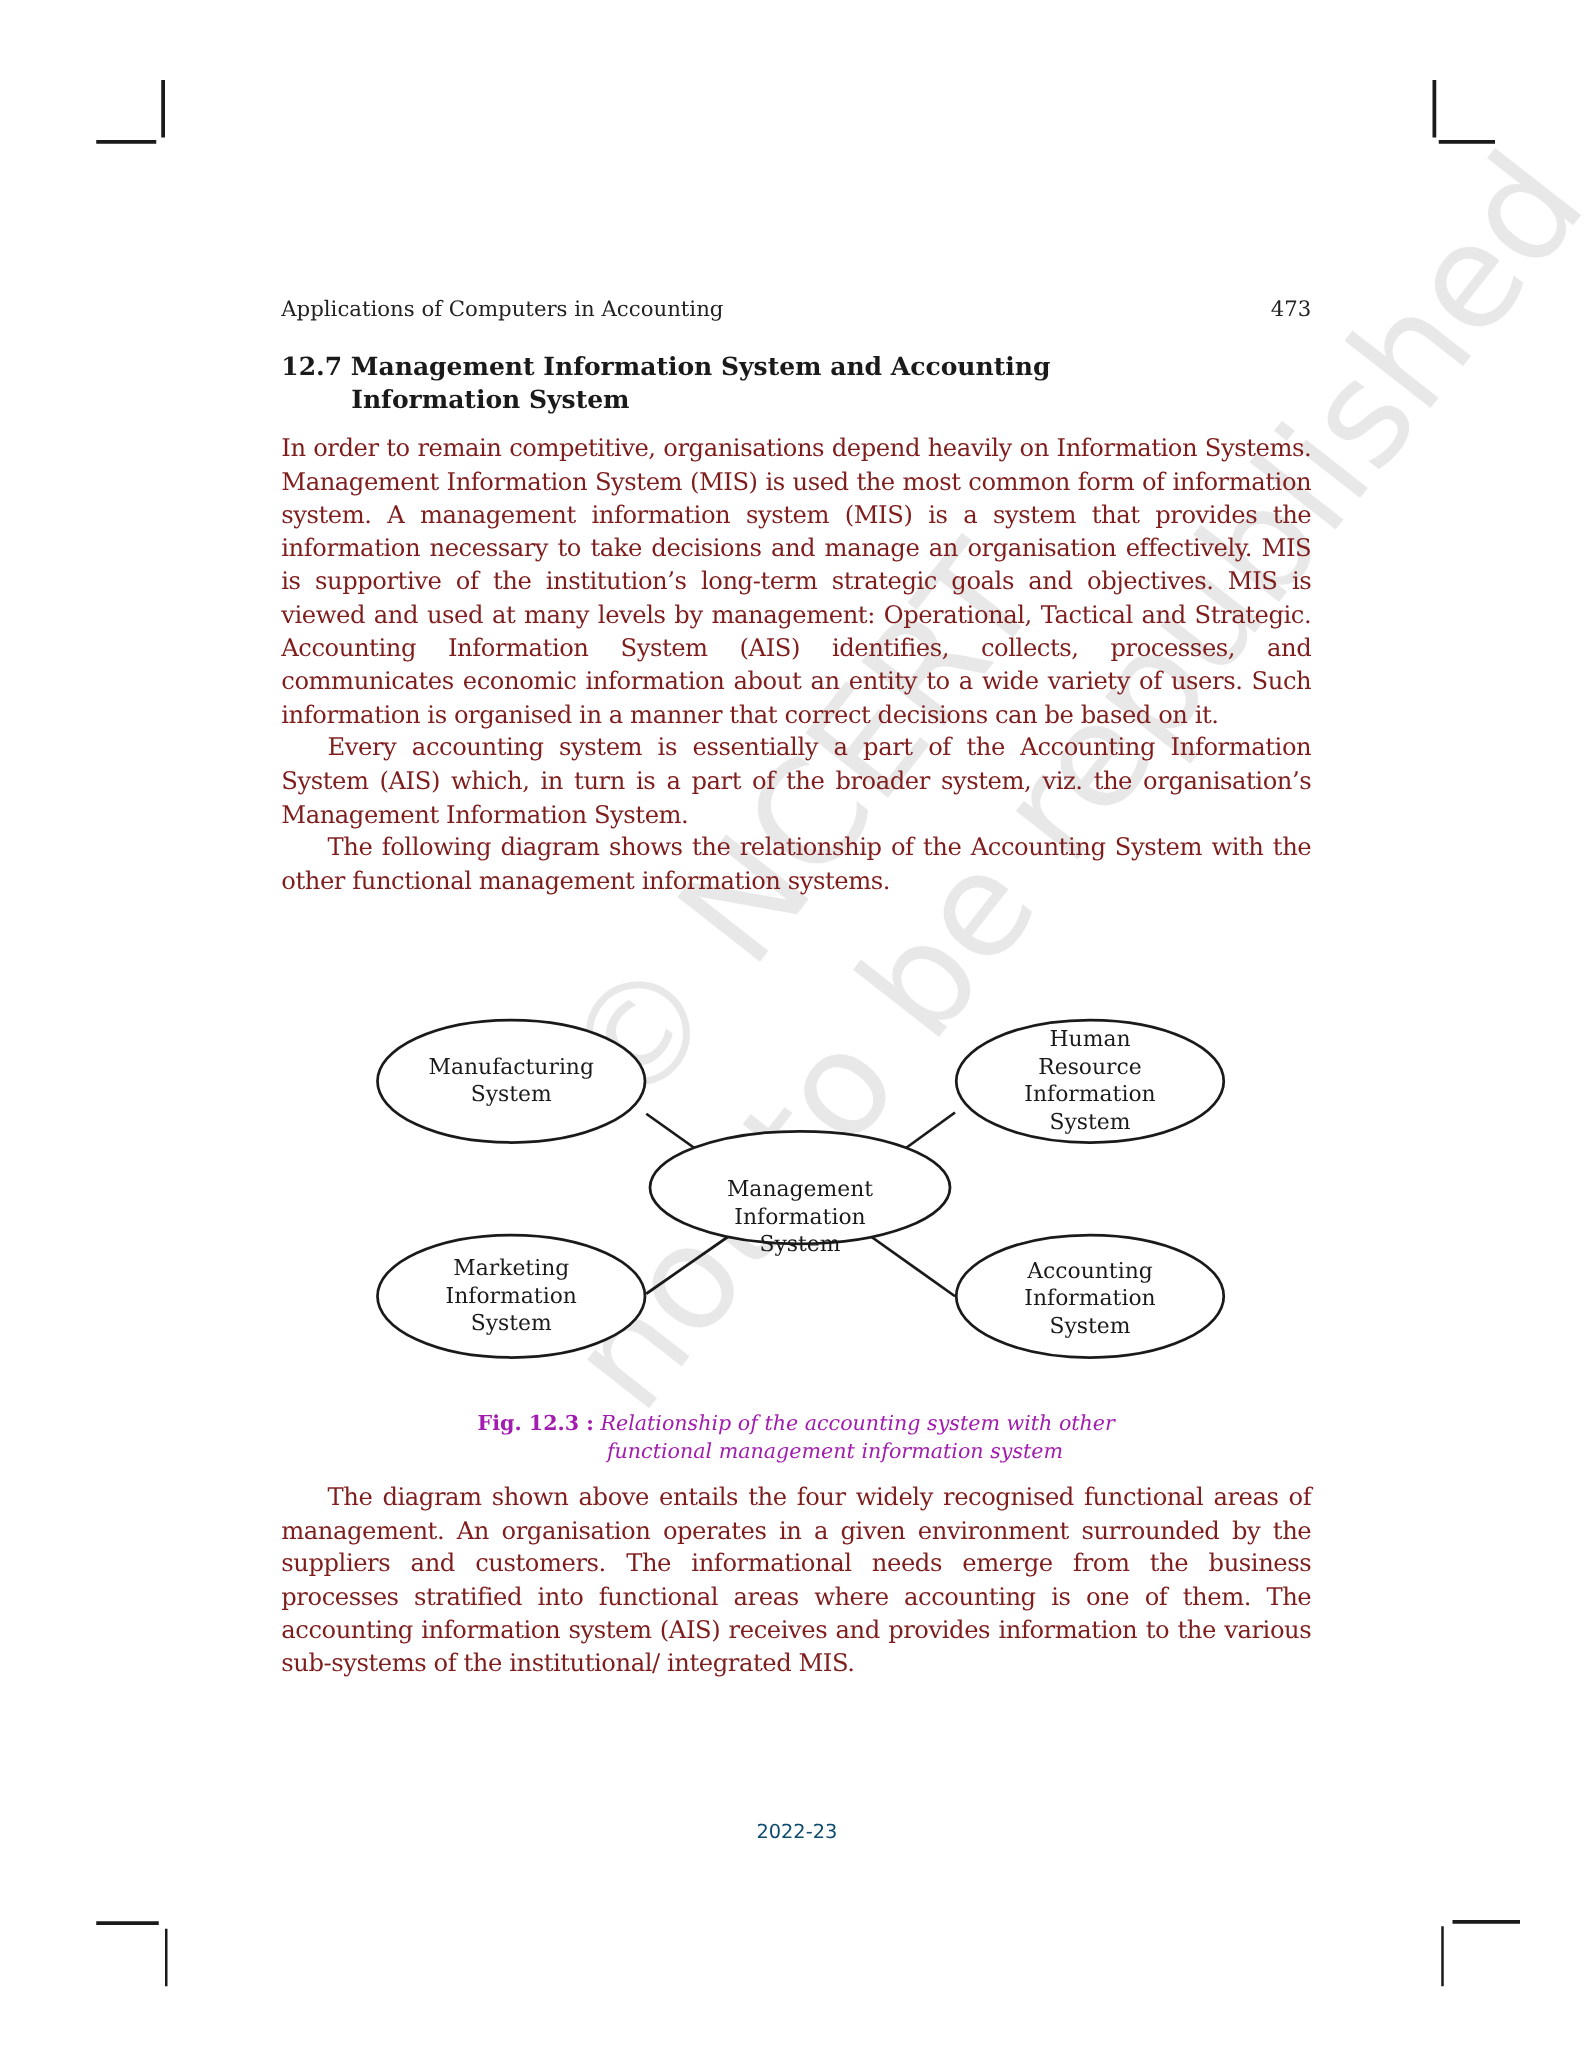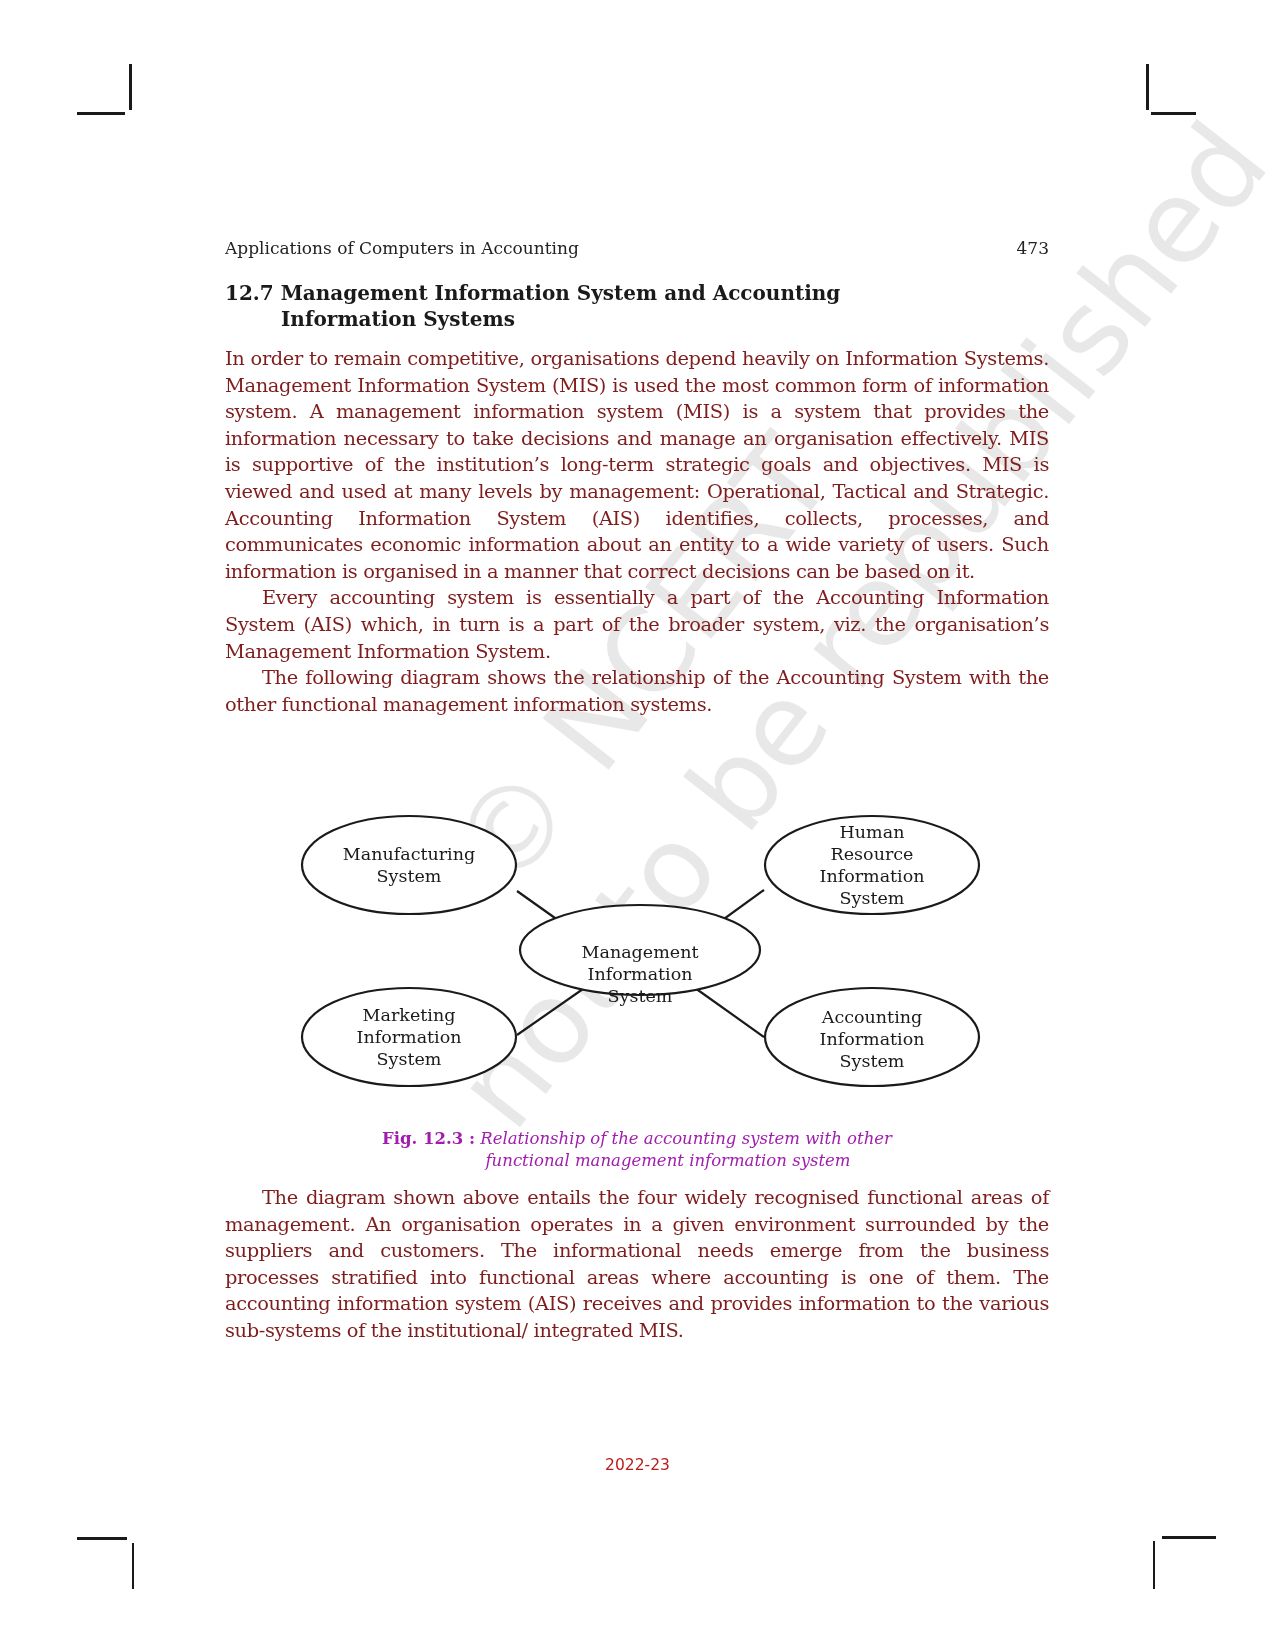--- a/index.html
+++ b/index.html
@@ -35,21 +35,21 @@
     .node-label span { display: block; }
     .caption {
       position: absolute; left: 225px; top: 1128px; width: 824px;
       font-family: "DejaVu Serif", serif; font-size: 16.5px; line-height: 22px;
       text-align: center; color: #a21caf;
     }
     .caption b { font-weight: bold; font-style: normal; }
     .caption i { font-style: italic; }
     .footer {
       position: absolute; left: 0; width: 1275px; top: 1456px; text-align: center;
-      font-family: "DejaVu Sans", sans-serif; font-size: 15.5px; color: #b91c1c;
+      font-family: "DejaVu Sans", sans-serif; font-size: 15.5px; color: #0c4a6e;
     }
     .watermark {
       position: absolute; left: 250px; top: 560px; width: 900px;
       font-family: "DejaVu Sans", sans-serif; font-size: 115px; line-height: 150px;
       color: rgba(0,0,0,0.09); transform: rotate(-52deg); transform-origin: 50% 50%;
       pointer-events: none; white-space: nowrap; text-align: center;
     }
     .watermark span { display: block; }
   </style>
 </head>
@@ -69,21 +69,21 @@
   <span>not to be republished</span>
 </div>
 
 <div class="running-head">
   <span>Applications of Computers in Accounting</span>
   <span>473</span>
 </div>
 
 <div class="section-heading">
   <span>12.7 Management Information System and Accounting</span>
-  <span class="line2">Information Systems</span>
+  <span class="line2">Information System</span>
 </div>
 
 <div class="body-text" id="intro">
   <p>In order to remain competitive, organisations depend heavily on Information Systems. Management Information System (MIS) is used the most common form of information system. A management information system (MIS) is a system that provides the information necessary to take decisions and manage an organisation effectively. MIS is supportive of the institution’s long-term strategic goals and objectives. MIS is viewed and used at many levels by management:  Operational, Tactical and Strategic. Accounting Information System (AIS) identifies, collects, processes, and communicates economic information about an entity to a wide variety of users. Such information is organised in a manner that correct decisions can be based on it.</p>
   <p class="indent">Every accounting system is essentially a part of the Accounting Information System (AIS) which, in turn is a part of the broader system, viz. the organisation’s Management Information System.</p>
   <p class="indent">The following diagram shows the relationship of the Accounting System with the other functional management information systems.</p>
 </div>
 
 <div class="diagram">
   <svg width="720" height="320" viewBox="0 0 720 320">

